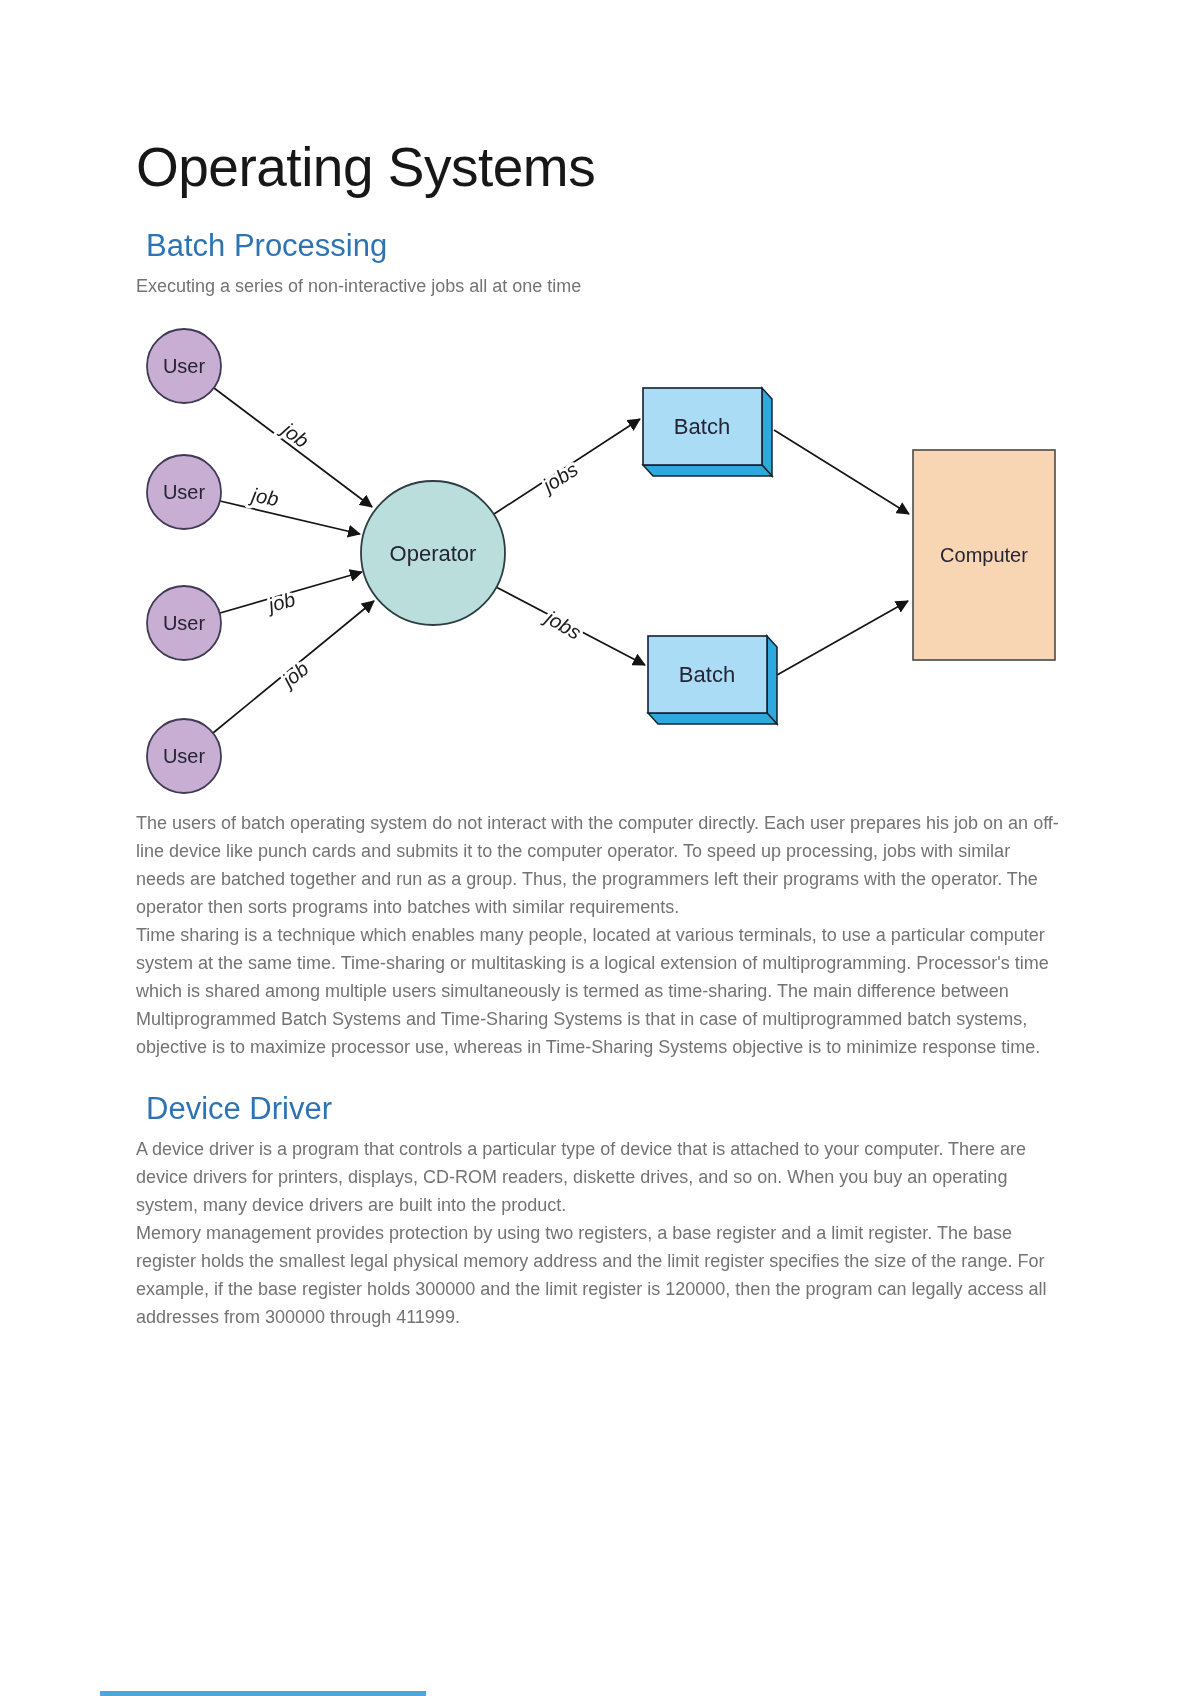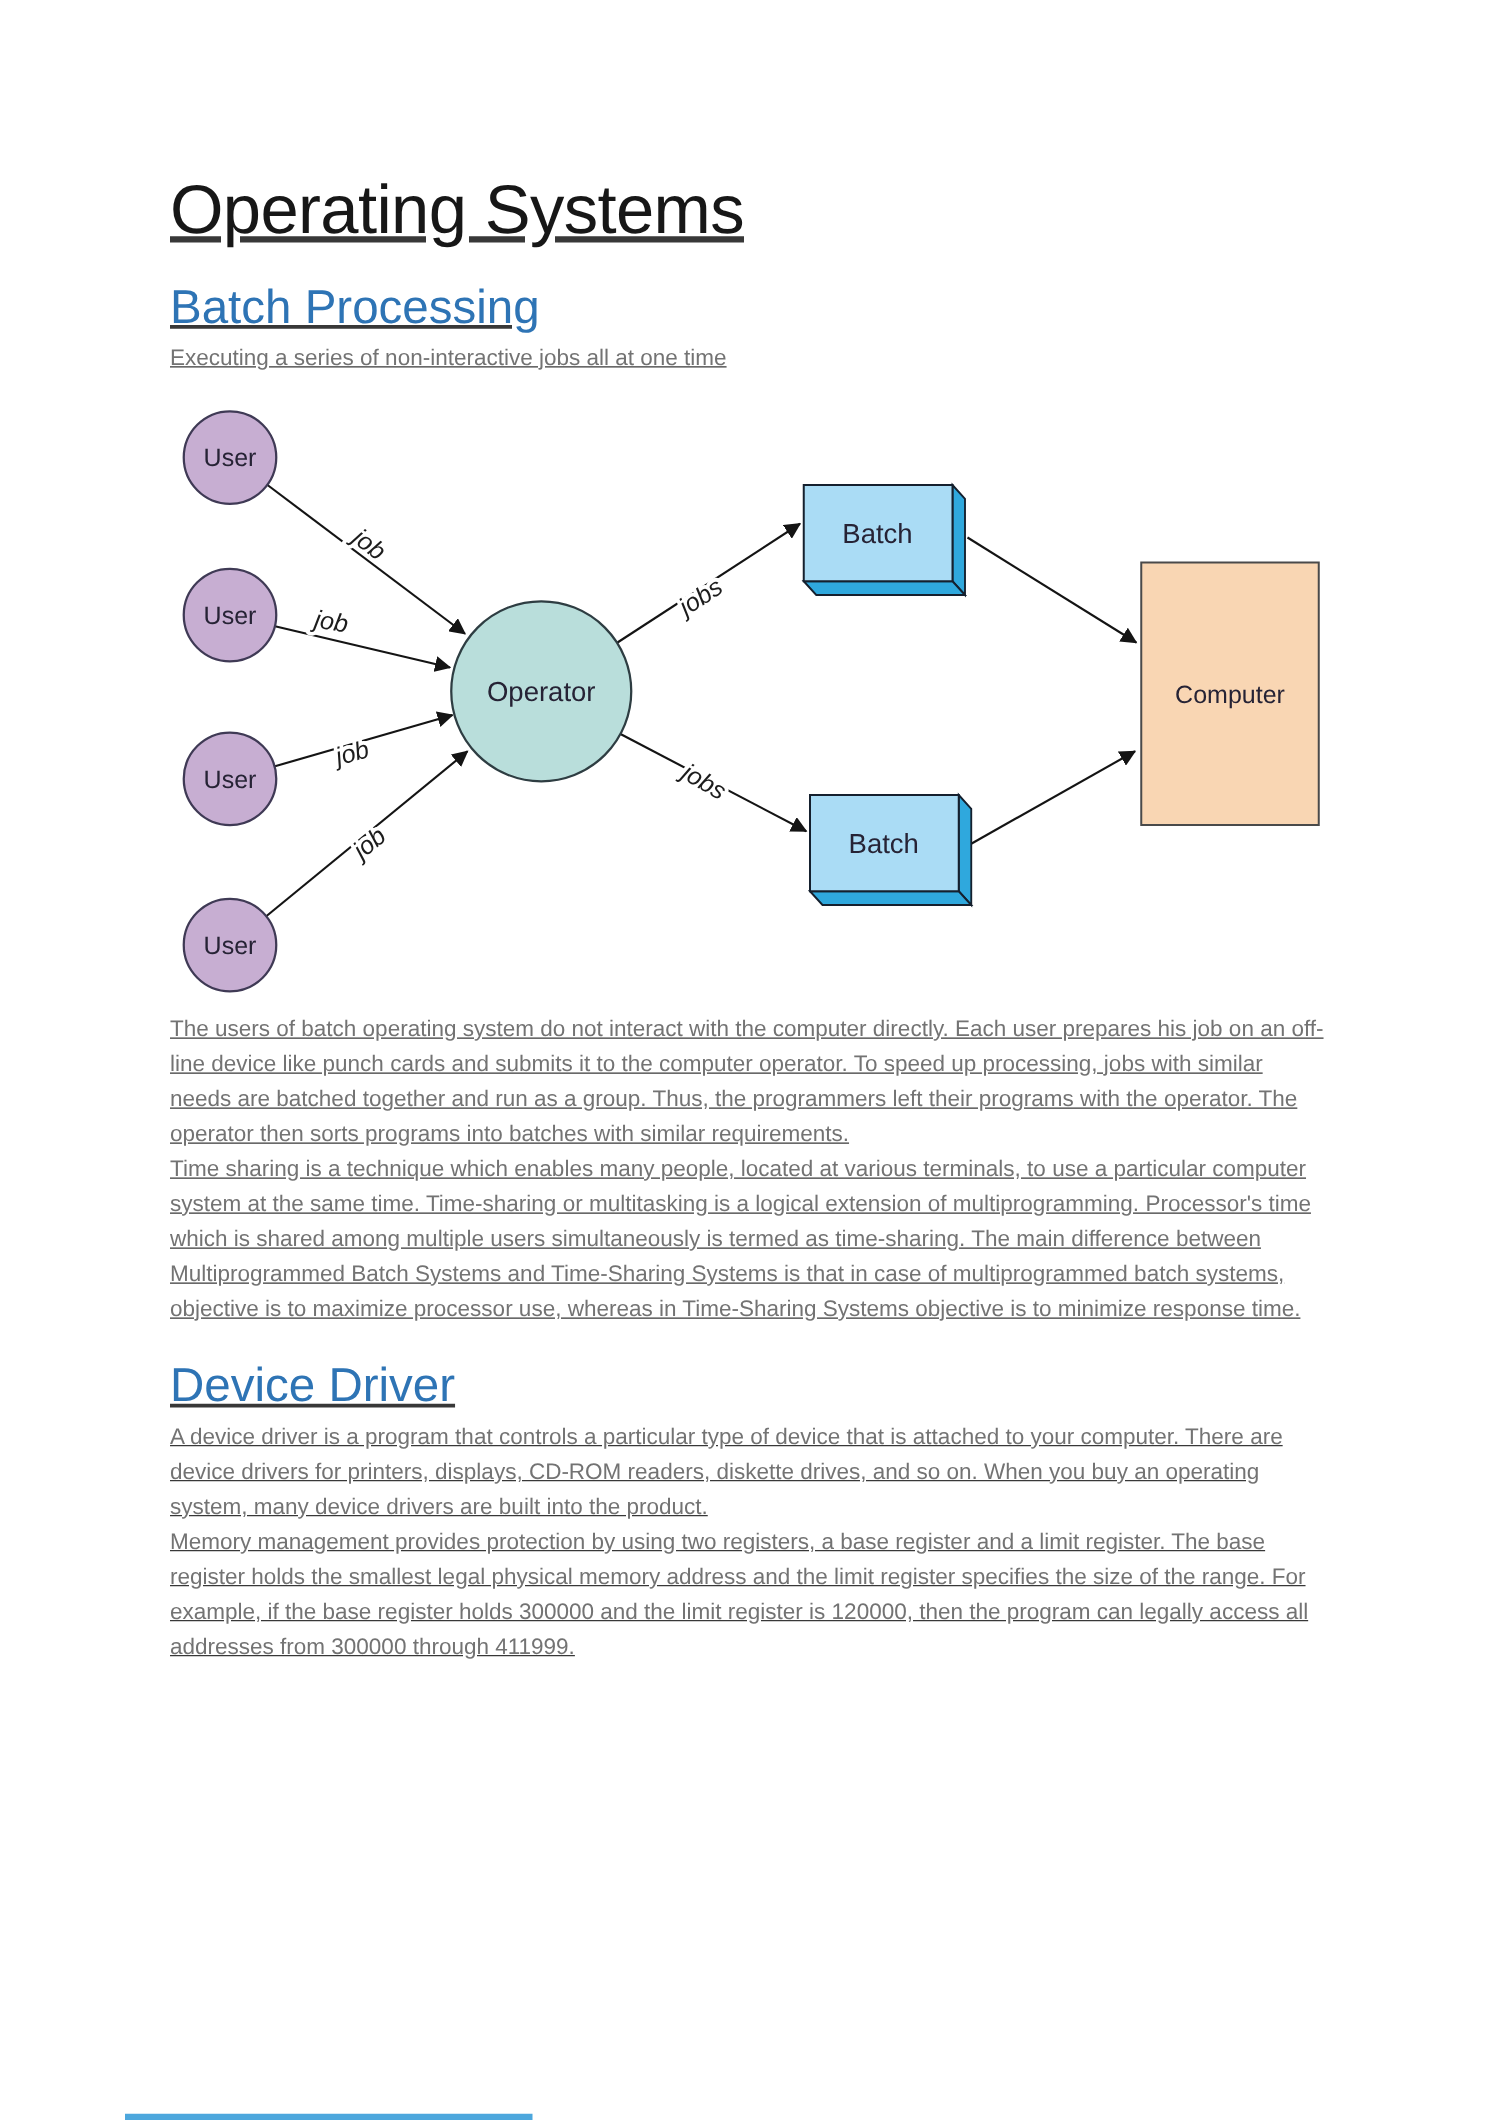--- a/index.html
+++ b/index.html
@@ -8,36 +8,35 @@
     background: #ffffff;
     font-family: "Liberation Sans", sans-serif;
     color: #383838;
     overflow: hidden;
     position: relative;
   }
   .page {
     padding: 136px 88px 0 136px;
     box-sizing: border-box;
     width: 1200px;
-    text-decoration: underline;
   }
   .doc-title {
     font-size: 55px;
     font-weight: 400;
     color: #171717;
     line-height: 62px;
     margin: 0 0 22px 0;
     letter-spacing: -0.5px;
   }
   h2.sec-heading {
-    font-size: 38px;
+    font-size: 31px;
     font-weight: 400;
     color: #2E74B5;
     line-height: 36px;
-    margin: 30px 0 8px 0;
+    margin: 30px 0 8px 10px;
   }
   h2.first { margin-top: 30px; }
   p.body-text {
     font-size: 18px;
     line-height: 28px;
     margin: 0;
     color: #737373;
     width: 928px;
   }
   svg.diagram {

